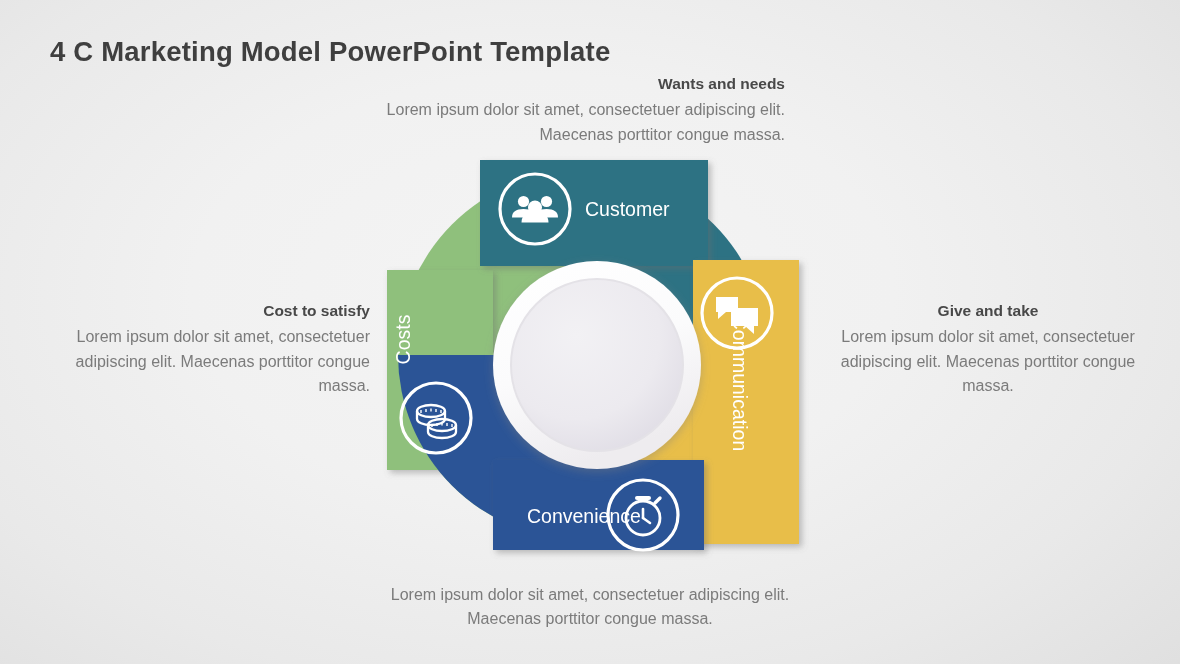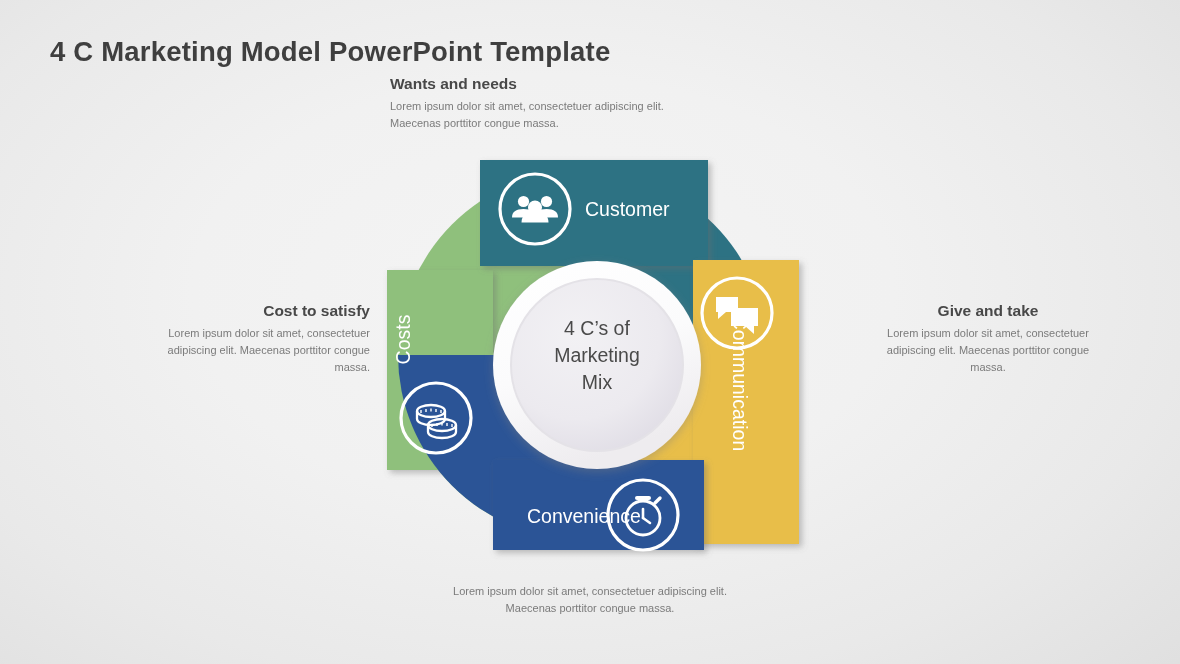--- a/index.html
+++ b/index.html
@@ -36,31 +36,31 @@
 
   
   .caption-head {
     font-size: 15.5px;
     font-weight: bold;
     color: #484848;
     margin-bottom: 5px;
     line-height: 1.25;
   }
   .caption-body {
-    font-size: 11px;
+    font-size: 16px;
     color: #7b7b7b;
     line-height: 1.52;
   }
 
   #cap-top {
     position: absolute;
-    left: 390px;
+    left: 355px;
     top: 74px;
     width: 430px;
-    text-align: left;
+    text-align: right;
   }
   #cap-bottom {
     position: absolute;
     left: 375px;
     top: 583px;
     width: 430px;
     text-align: center;
   }
   #cap-left {
     position: absolute;
@@ -272,20 +272,15 @@
           </g>
         </g>
       </g>
     </svg>
 
     <div class="seg-label" id="label-customer">Customer</div>
     <div class="seg-label" id="label-communication">Communication</div>
     <div class="seg-label" id="label-convenience">Convenience</div>
     <div class="seg-label" id="label-costs">Costs</div>
 
-    <div id="hub-text">
-      <div>4 C’s of</div>
-      <div>Marketing</div>
-      <div>Mix</div>
-    </div>
 
   </div>
 </div>
 
 </body></html>

